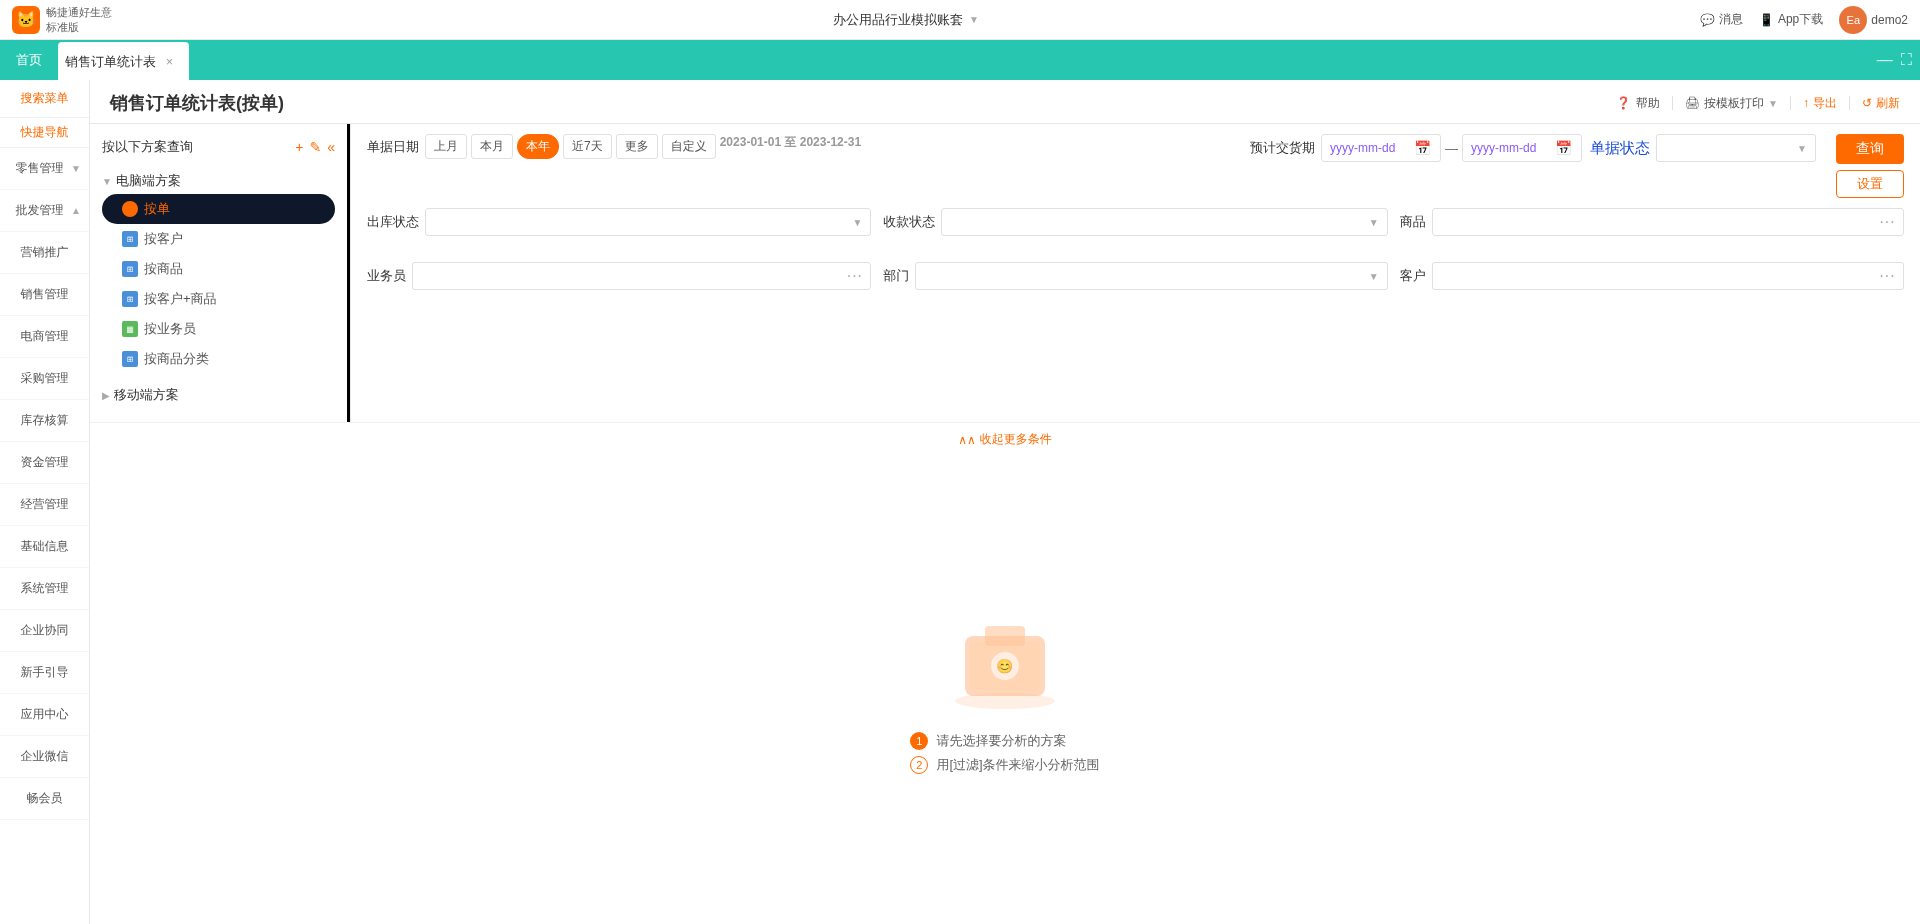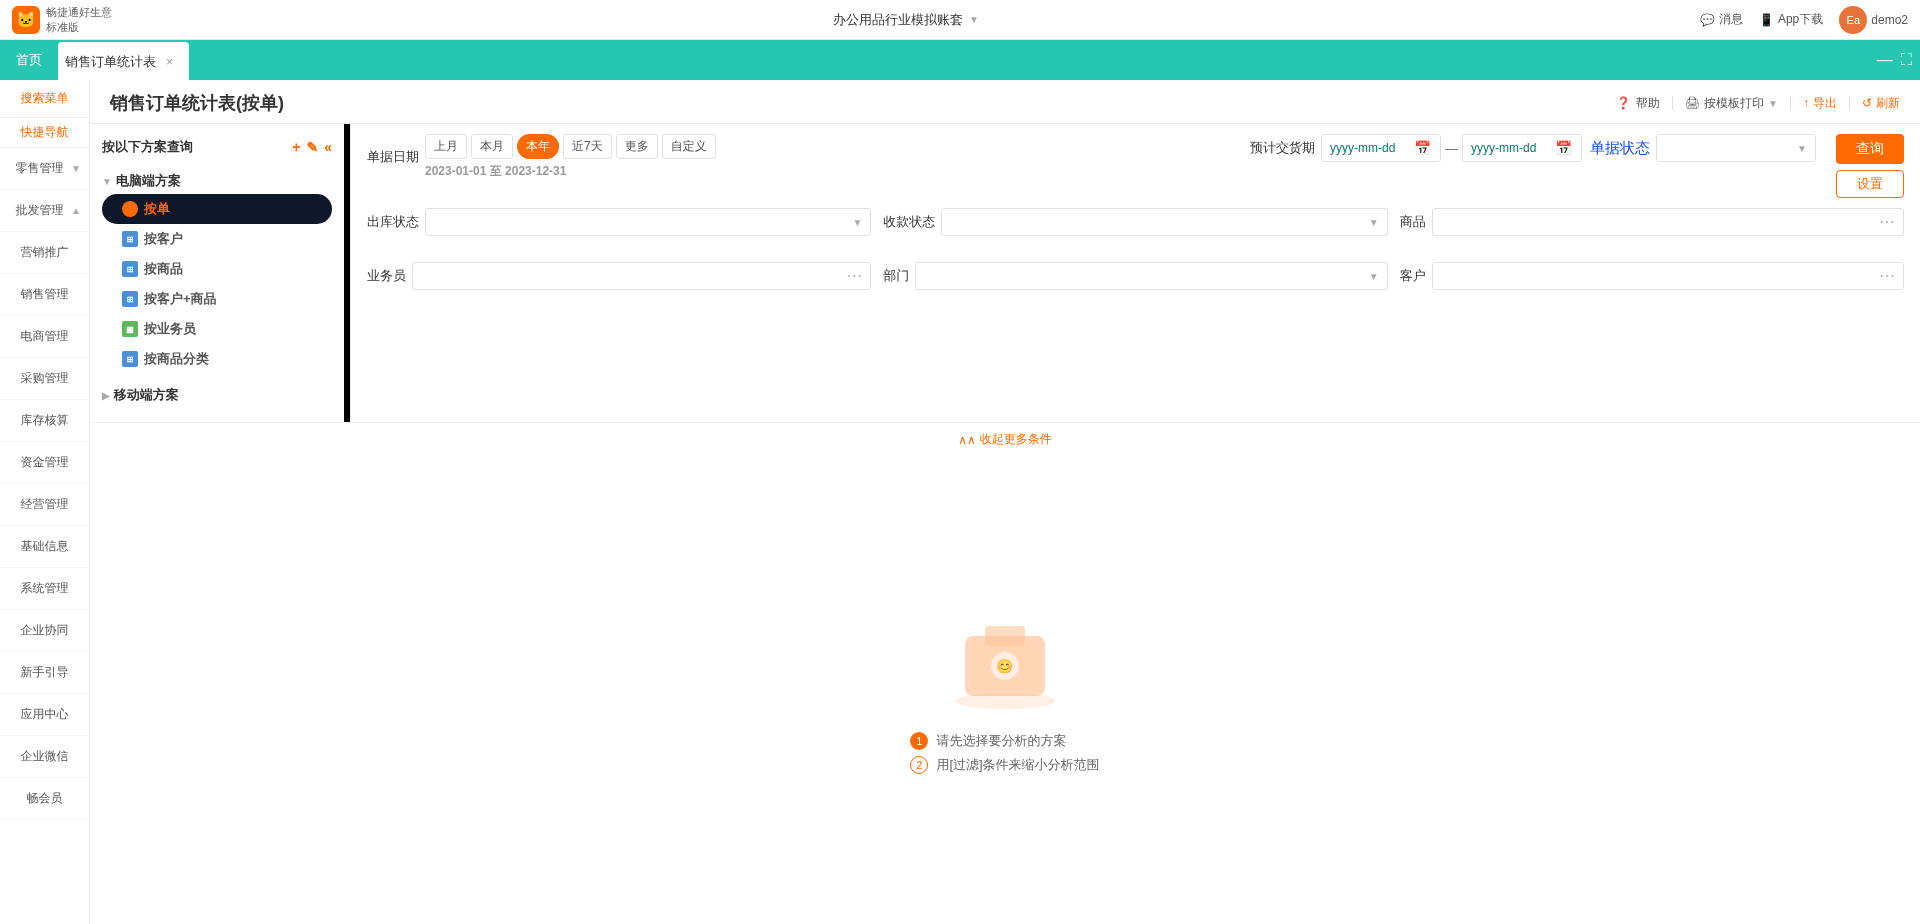--- a/index.html
+++ b/index.html
@@ -43,37 +43,37 @@
 
     
     .page-header { background: #fff; padding: 11px 20px 8px; display: flex; align-items: center; justify-content: space-between; border-bottom: 1px solid #e8e8e8; flex-shrink: 0; }
     .page-title { font-size: 18px; font-weight: 600; color: #333; }
     .page-actions { display: flex; align-items: center; gap: 12px; }
     .page-action-btn { display: flex; align-items: center; gap: 4px; color: #555; font-size: 12px; cursor: pointer; }
     .page-action-btn.orange { color: #ff6a00; }
     .divider-v { width: 1px; height: 14px; background: #e0e0e0; }
 
     
-    .scheme-panel { width: 260px; background: #fff; border-right: 6px solid #000000; padding: 10px 0; flex-shrink: 0; overflow-y: auto; font-weight: bold; }
+    .scheme-panel { width: 260px; background: #fff; border-right: 3px solid #000000; padding: 10px 0; flex-shrink: 0; overflow-y: auto; }
     .scheme-header { display: flex; align-items: center; justify-content: space-between; padding: 4px 12px 8px; }
     .scheme-header-label { font-size: 13px; color: #333; }
     .scheme-header-actions { display: flex; gap: 6px; }
     .scheme-action-icon { color: #ff6a00; font-size: 14px; cursor: pointer; }
     .scheme-category { padding: 4px 12px; }
     .scheme-category-header { display: flex; align-items: center; gap: 4px; font-size: 13px; color: #333; cursor: pointer; padding: 4px 0; }
     .scheme-category-toggle { color: #aaa; font-size: 10px; }
     .scheme-item { display: flex; align-items: center; gap: 6px; padding: 6px 8px 6px 20px; cursor: pointer; border-radius: 4px; font-size: 13px; color: #555; }
     .scheme-item.active { background: #0f172a; color: #ff6a00; border-radius: 20px; }
     .scheme-item-icon { width: 16px; height: 16px; background: #ff6a00; border-radius: 50%; display: flex; align-items: center; justify-content: center; color: white; font-size: 10px; flex-shrink: 0; }
     .scheme-item-icon.blue { background: #4a90d9; font-size: 9px; border-radius: 2px; }
     .scheme-item-icon.green { background: #5cb85c; font-size: 9px; border-radius: 2px; }
     .date-btn { padding: 3px 8px; font-size: 12px; border: 1px solid #e0e0e0; border-radius: 3px; cursor: pointer; color: #555; background: #fff; }
     .date-btn.active { background: #ff6a00; color: #fff; border-color: #ff6a00; border-radius: 12px; }
     .filter-input { flex: 1; height: 28px; border: 1px solid #e0e0e0; border-radius: 3px; padding: 0 8px; font-size: 12px; color: #333; background: #fff; display: flex; align-items: center; justify-content: space-between; min-width: 120px; }
-    .filter-input .placeholder { color: #0f766e; }
+    .filter-input .placeholder { color: #8b5cf6; }
     .calendar-icon { color: #ff6a00; font-size: 14px; }
     .filter-select { flex: 1; height: 28px; border: 1px solid #e0e0e0; border-radius: 3px; padding: 0 8px; font-size: 12px; color: #333; background: #fff; display: flex; align-items: center; justify-content: space-between; cursor: pointer; }
     .filter-select .caret { color: #aaa; font-size: 10px; }
 
     
     .action-area { display: flex; flex-direction: column; gap: 6px; padding-left: 12px; flex-shrink: 0; }
     .btn-query { background: #ff6a00; color: #fff; border: none; border-radius: 4px; padding: 6px 20px; font-size: 14px; cursor: pointer; }
     .btn-settings { background: #fff; color: #ff6a00; border: 1px solid #ff6a00; border-radius: 4px; padding: 4px 16px; font-size: 13px; cursor: pointer; }
 
     
@@ -293,21 +293,21 @@
         </div>
 
         <div class="scheme-divider"></div>
 
         <div style="flex:1; padding:10px 16px;">
 
           <div style="display:flex; align-items:flex-start; gap:8px; margin-bottom:10px;">
 
             <div style="display:flex; align-items:center; gap:6px; flex:1;">
               <span style="font-size:13px;color:#333;white-space:nowrap;">单据日期</span>
-              <div style="display:flex;flex-direction:column;gap:4px;">
+              <div style="display:flex;gap:4px;">
                 <div style="display:flex;align-items:center;gap:4px;">
                   <button class="date-btn">上月</button>
                   <button class="date-btn">本月</button>
                   <button class="date-btn active">本年</button>
                   <button class="date-btn">近7天</button>
                   <button class="date-btn">更多</button>
                   <button class="date-btn">自定义</button>
                 </div>
                 <div style="font-size:12px;color:#999;font-weight:bold;">2023-01-01 至 2023-12-31</div>
               </div>

